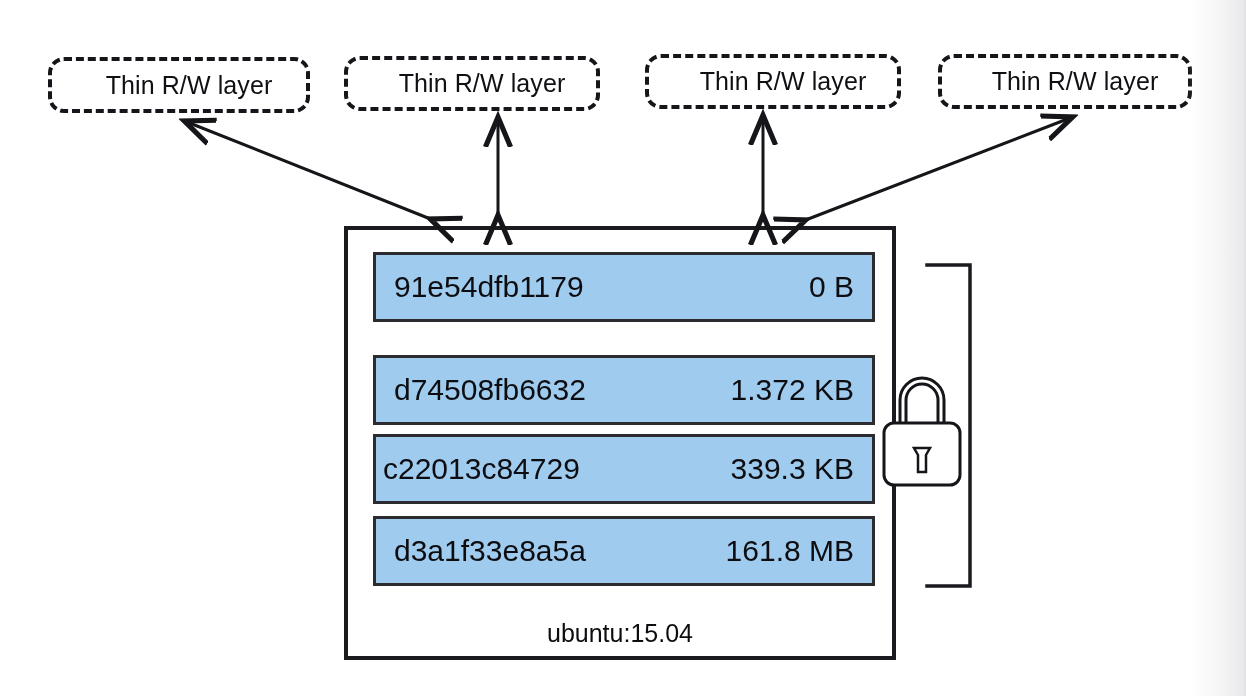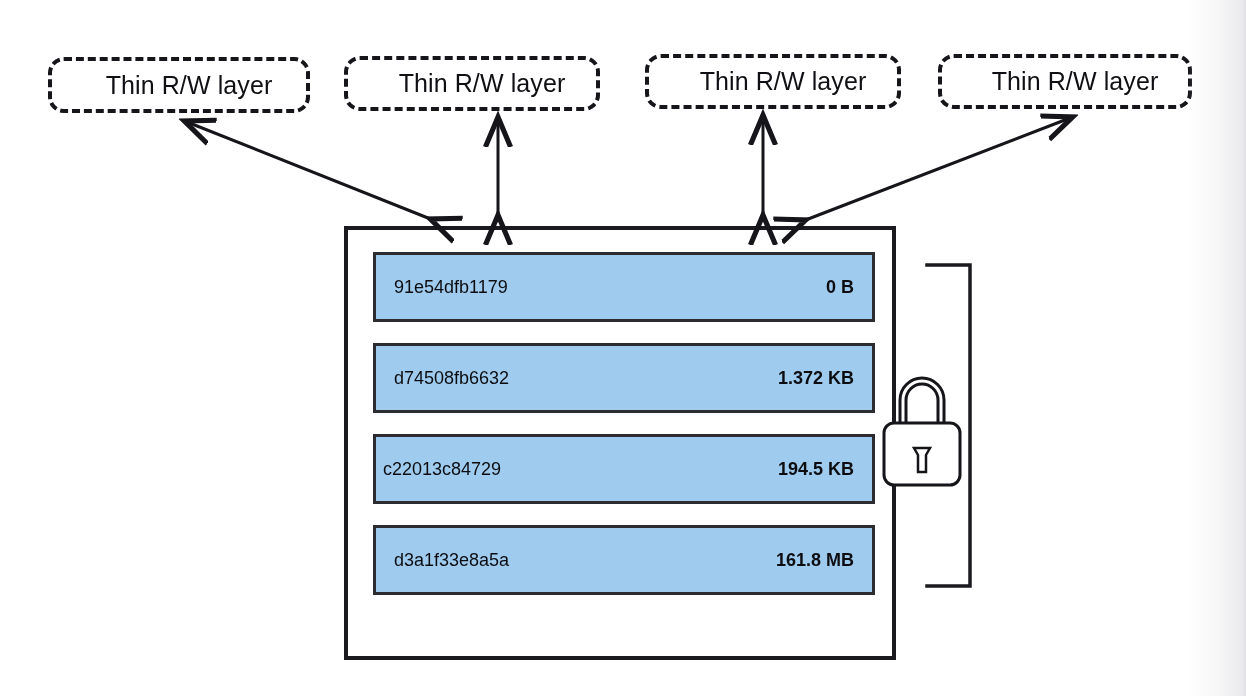--- a/index.html
+++ b/index.html
@@ -78,25 +78,25 @@
     background: #9fccee;
     border: 3px solid #2b2b30;
     box-sizing: border-box;
     display: flex;
     align-items: center;
     justify-content: space-between;
     padding: 0 18px;
   }
   .layer .layer-id,
   .layer .layer-size {
-    font-size: 18px;
+    font-size: 30px;
     color: #0d0d11;
     white-space: nowrap;
   }
-  .layer .layer-size { font-weight: 700; }
+  .layer .layer-size { font-weight: 400; }
 
   #image-name {
     position: absolute;
     left: 0;
     right: 0;
     bottom: 8px;
     text-align: center;
     font-size: 25px;
     color: #0d0d11;
   }
@@ -153,35 +153,36 @@
     <span class="rw-label">Thin R/W layer</span>
   </div>
 
   <div id="container-box">
 
     <div class="layer" style="top:22px;">
       <span class="layer-id">91e54dfb1179</span>
       <span class="layer-size">0 B</span>
     </div>
 
-    <div class="layer" style="top:113px;">
+    <div class="layer" style="top:125px;">
       <span class="layer-id">d74508fb6632</span>
       <span class="layer-size">1.372 KB</span>
     </div>
 
     <div class="layer" style="top:204px;padding-left:7px;">
       <span class="layer-id">c22013c84729</span>
-      <span class="layer-size">194.5 KB</span>
-    </div>
-
-    <div class="layer" style="top:295px;">
+      <span class="layer-size">339.3 KB</span>
+    </div>
+
+    <div class="layer" style="top:286px;">
       <span class="layer-id">d3a1f33e8a5a</span>
       <span class="layer-size">161.8 MB</span>
     </div>
 
+    <div id="image-name">ubuntu:15.04</div>
   </div>
 
   <svg id="overlay" viewBox="0 0 1246 696">
     <defs>
       <marker id="ah" markerWidth="12" markerHeight="12" refX="9" refY="5" orient="auto" markerUnits="strokeWidth">
         <path d="M0,0.8 L10,5 L0,9.2" fill="none" stroke="#15151a" stroke-width="1.7"></path>
       </marker>
     </defs>
 
     <line class="arrow-line" x1="433" y1="220" x2="187" y2="122" marker-start="url(#ah)" marker-end="url(#ah)"></line>

